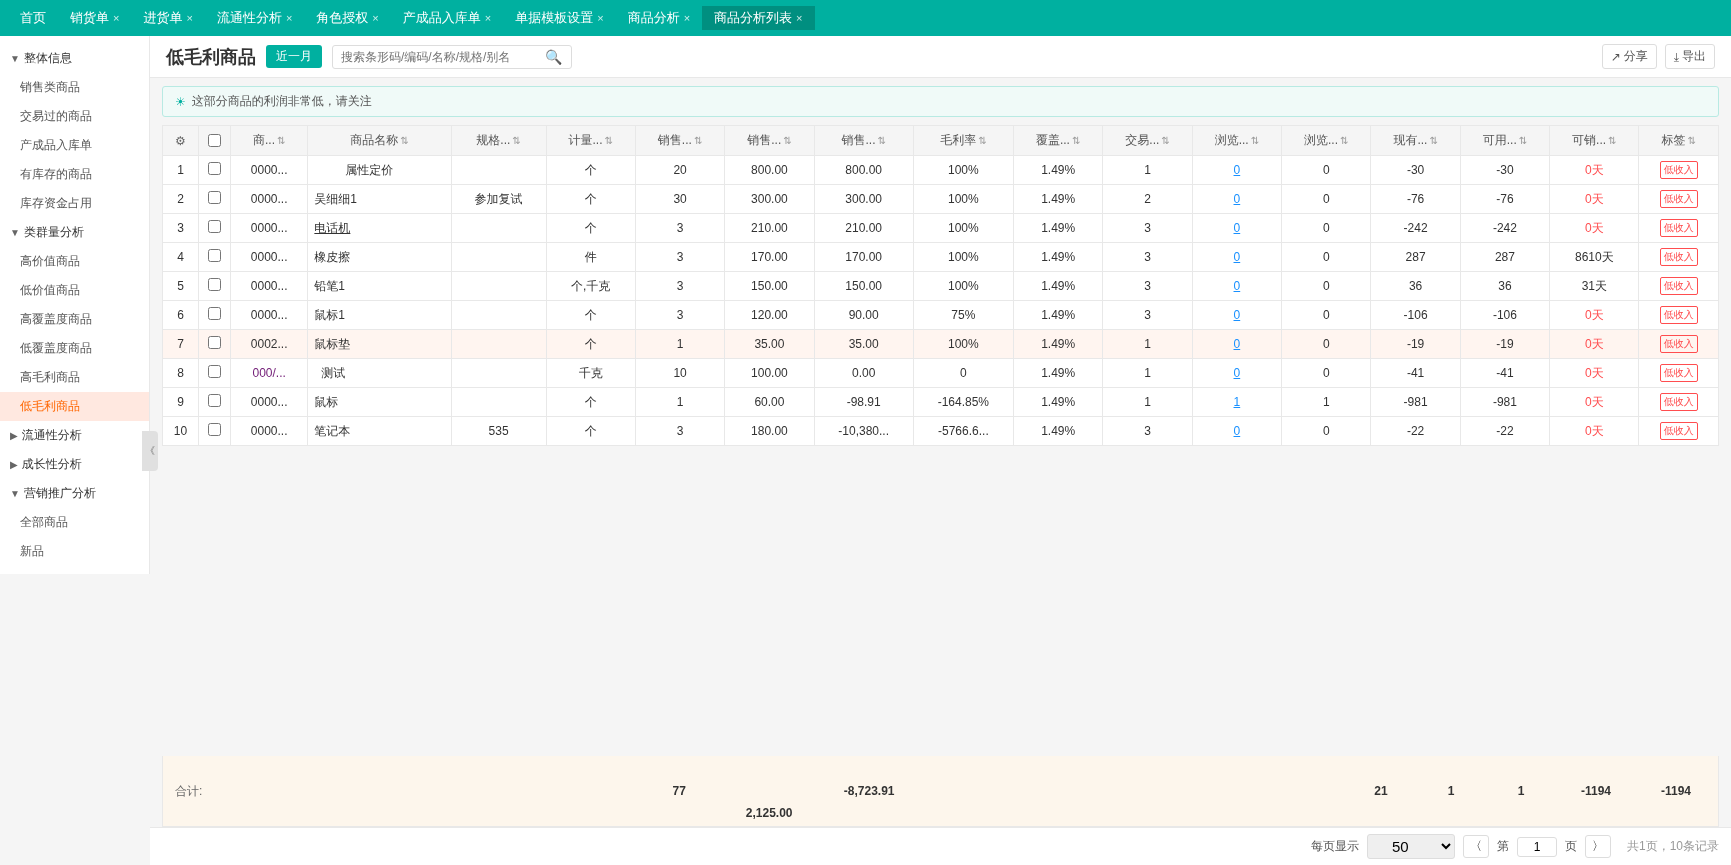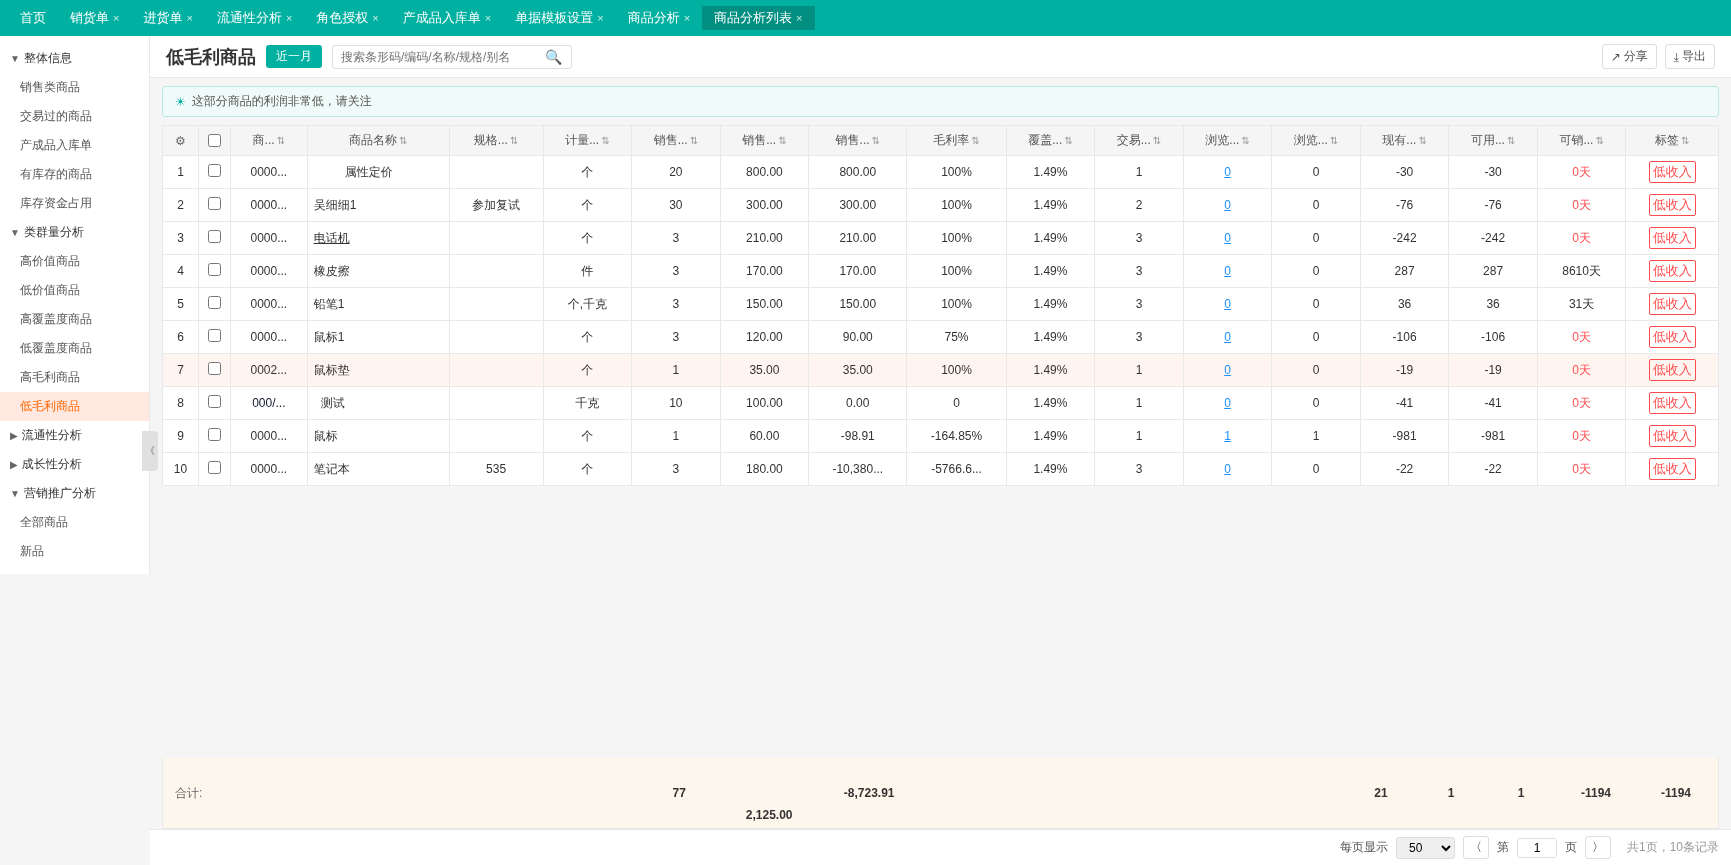--- a/index.html
+++ b/index.html
@@ -36,33 +36,33 @@
     
     .notice-bar { background: #f0faf8; border: 1px solid #b8eae3; margin: 8px 12px; padding: 6px 12px; border-radius: 3px; color: #555; font-size: 12px; display: flex; align-items: center; gap: 6px; }
 
     
     .table-area { flex: 1; overflow: auto; padding: 0 12px; }
     table { width: 100%; border-collapse: collapse; font-size: 12px; }
     thead th { background: #f5f5f5; border: 1px solid #e8e8e8; padding: 6px 6px; text-align: center; color: #555; font-weight: normal; white-space: nowrap; position: sticky; top: 0; z-index: 1; }
     thead th .th-inner { display: flex; align-items: center; justify-content: center; gap: 2px; }
     tbody td { border: 1px solid #e8e8e8; padding: 5px 6px; text-align: center; background: #fff; }
     tbody tr.highlighted td { background: #fff5f0; }
-    .tag-low-income { color: #ff4d4f; font-size: 13px; border: 1px solid #ff4d4f; border-radius: 2px; padding: 1px 3px; display: inline-block; }
+    .tag-low-income { color: #ff4d4f; font-size: 10px; border: 1px solid #ff4d4f; border-radius: 2px; padding: 1px 3px; display: inline-block; }
     .link-blue { color: #1890ff; text-decoration: underline; cursor: pointer; }
     .sort-icon { color: #999; font-size: 10px; }
     .settings-icon { cursor: pointer; color: #666; }
 
     
     .table-footer { background: #fdf6ec; border: 1px solid #e8e8e8; border-top: none; padding: 6px 12px; display: flex; align-items: center; gap: 20px; font-size: 12px; color: #333; }
     .footer-label { color: #666; }
     .footer-val { font-weight: bold; }
 
     
     .pagination-bar { padding: 6px 12px; display: flex; align-items: center; justify-content: flex-end; gap: 8px; font-size: 12px; color: #555; border-top: 1px solid #e8e8e8; background: #fff; }
-    .page-size-select { border: 1px solid #ddd; border-radius: 3px; padding: 2px 8px; font-size: 12px; }
+    .page-size-select { border: 1px solid #ddd; border-radius: 3px; padding: 2px 20px; font-size: 15px; }
     .page-btn { border: 1px solid #ddd; background: #fff; padding: 2px 6px; border-radius: 3px; cursor: pointer; font-size: 12px; }
     .page-input { border: 1px solid #ddd; border-radius: 3px; width: 40px; text-align: center; padding: 2px; font-size: 12px; }
     input[type="checkbox"] { cursor: pointer; }
 
     
     .sidebar-wrapper { position: relative; }
   </style>
 </head>
 <body>
 
@@ -426,21 +426,21 @@
     <td><span class="link-blue">0</span></td>
     <td>0</td>
     <td>-19</td>
     <td>-19</td>
     <td style="color:#ff4d4f;">0天</td>
     <td><span class="tag-low-income">低收入</span></td>
   </tr>
             <tr>
     <td>8</td>
     <td><input type="checkbox" style=""></td>
-    <td style="color:#0f172a;">000/...</td>
+    <td style="color:#701a75;">000/...</td>
     <td style="text-align:left;padding-left:13px;">测试</td>
     <td></td>
     <td>千克</td>
     <td>10</td>
     <td>100.00</td>
     <td>0.00</td>
     <td>0</td>
     <td>1.49%</td>
     <td>1</td>
     <td><span class="link-blue">0</span></td>

